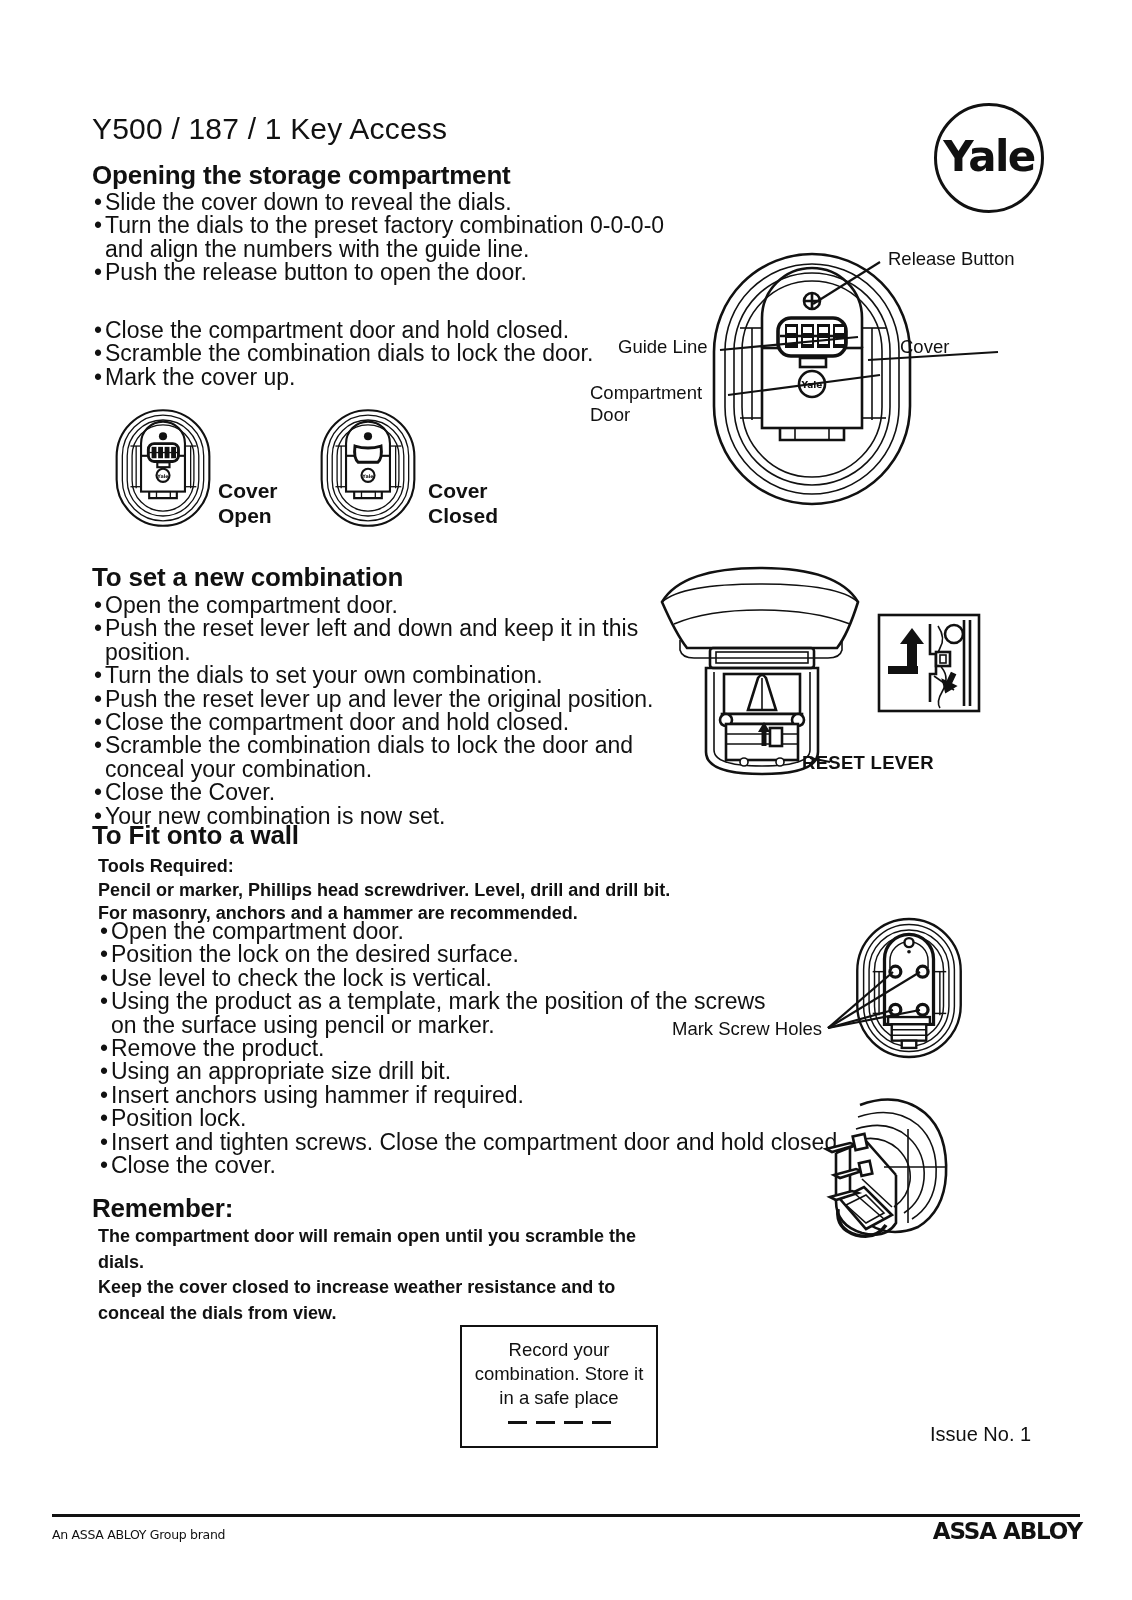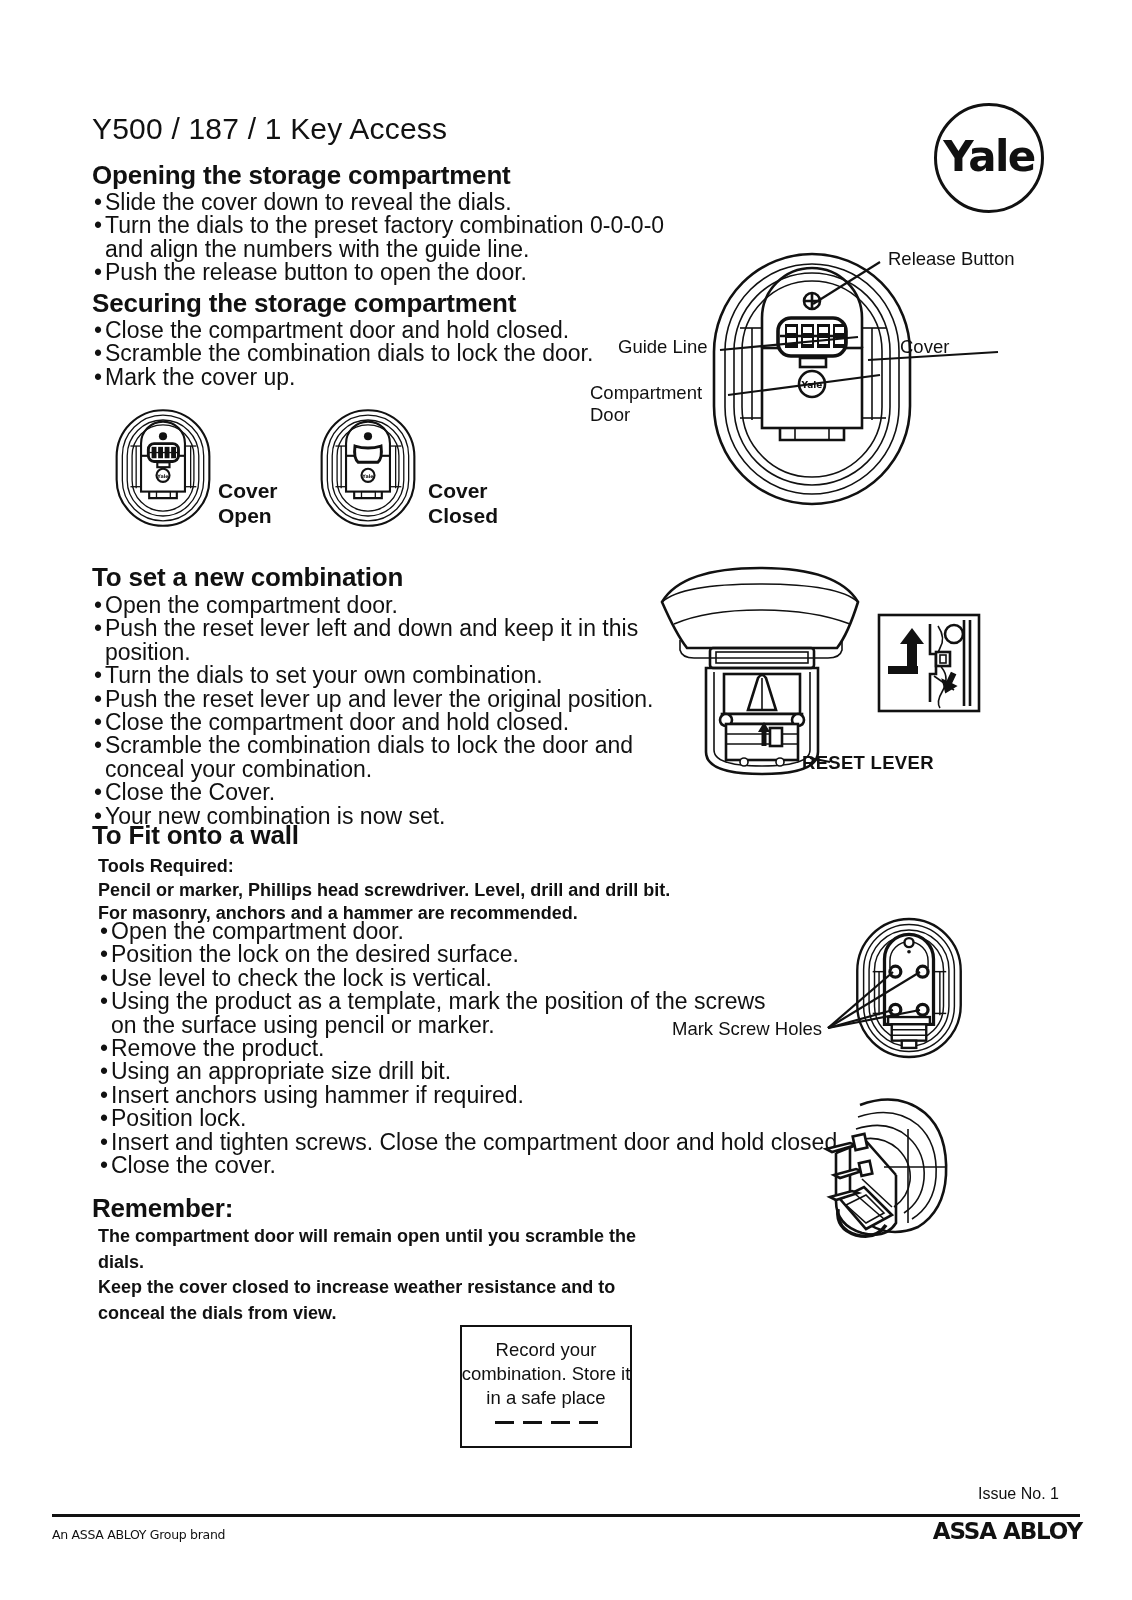--- a/index.html
+++ b/index.html
@@ -34,21 +34,21 @@
     display:flex;align-items:center;justify-content:center;overflow:hidden;
   }
   .yale-logo .txt{
     font-family:"DejaVu Sans", sans-serif;
     font-size:42px;font-weight:bold;letter-spacing:-1.6px;
     line-height:1;transform:translateY(-1px);
   }
 
   
   .record-box{
-    position:absolute;left:460px;top:1325px;width:172px;height:123px;
+    position:absolute;left:460px;top:1325px;width:198px;height:123px;
     border:2.5px solid #111;box-sizing:border-box;
     display:flex;flex-direction:column;align-items:center;
     padding-top:11px;
   }
   .record-box .ln{font-size:18.5px;line-height:24px;white-space:nowrap;}
   .record-dashes{
     margin-top:11px;display:flex;gap:9px;
   }
   .record-dashes i{display:block;width:19px;height:2.5px;background:#111;}
 
@@ -87,21 +87,20 @@
   </div>
 
   <div class="abs h2" style="left:92px;top:160px;">Opening the storage compartment</div>
   <div class="abs bullets" style="left:94px;top:191px;">
     <div class="li"><span class="b">•</span><span>Slide the cover down to reveal the dials.</span></div>
     <div class="li"><span class="b">•</span><span>Turn the dials to the preset factory combination 0-0-0-0</span></div>
     <div class="cont">and align the numbers with the guide line.</div>
     <div class="li"><span class="b">•</span><span>Push the release button to open the door.</span></div>
   </div>
 
-  <div class="abs h2" style="left:92px;top:288px;">Securing the storage compartment</div>
   <div class="abs bullets" style="left:94px;top:319px;">
     <div class="li"><span class="b">•</span><span>Close the compartment door and hold closed.</span></div>
     <div class="li"><span class="b">•</span><span>Scramble the combination dials to lock the door.</span></div>
     <div class="li"><span class="b">•</span><span>Mark the cover up.</span></div>
   </div>
 
   <svg class="abs" style="left:700px;top:248px;" width="260" height="260" viewBox="0 0 260 260">
 
     <rect class="ln2" x="14" y="6" width="196" height="250" rx="98"></rect>
     <rect class="ln1" x="25" y="16" width="174" height="230" rx="87"></rect>
@@ -390,19 +389,19 @@
     <div class="ln">combination. Store it</div>
     <div class="ln">in a safe place</div>
     <div class="record-dashes">
       <i></i>
       <i></i>
       <i></i>
       <i></i>
     </div>
   </div>
 
-  <div class="abs" style="left:930px;top:1485px;font-size:16px;margin-left:48px;">Issue No. 1</div>
+  <div class="abs" style="left:930px;top:1423px;font-size:20px;">Issue No. 1</div>
 
   <div class="footer-rule"></div>
   <div class="footer-left">An ASSA ABLOY Group brand</div>
   <div class="footer-right">ASSA ABLOY</div>
 
 </div>
 
 </body></html>

